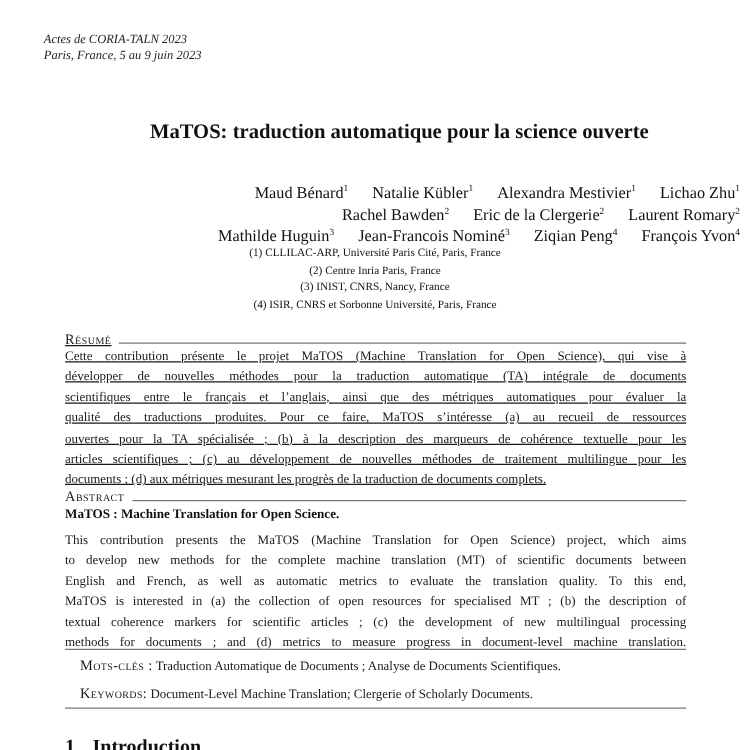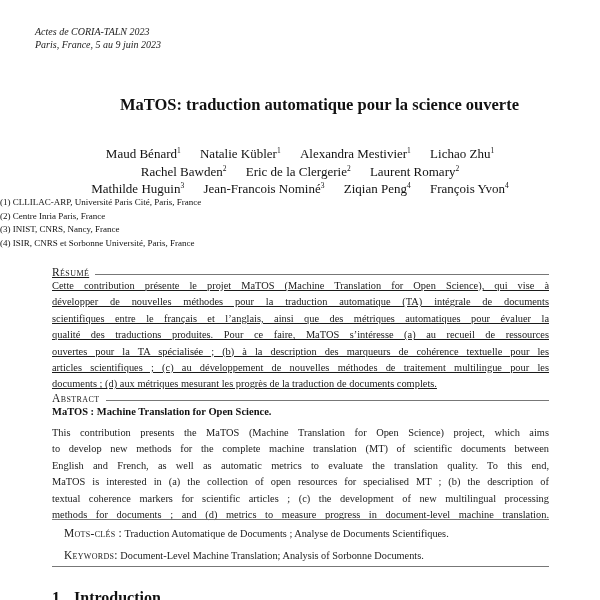--- a/index.html
+++ b/index.html
@@ -12,28 +12,28 @@
     .conf {
       position: absolute; left: 35px; top: 25px;
       font-style: italic; font-size: 10px; line-height: 13px; color: #222;
     }
     .title {
       position: absolute; left: 0; width: 519px; top: 95px;
       text-align: right; font-weight: bold; font-size: 16.5px; color: #111;
     }
     .authors {
       position: absolute; left: 0; width: 600px; top: 145px;
-      text-align: center; font-size: 13px; line-height: 17.5px; color: #111;
+      text-align: right; font-size: 13px; line-height: 17.5px; color: #111;
     }
     .authors .line { white-space: nowrap; }
     .authors .au { margin: 0 8px; }
     .authors sup { font-size: 7.5px; vertical-align: 5px; line-height: 0; }
     .affils {
       position: absolute; left: 0; width: 600px; top: 196px;
-      text-align: left; font-size: 9px; line-height: 13.5px; color: #111;
+      text-align: center; font-size: 9px; line-height: 13.5px; color: #111;
     }
     .block { position: absolute; left: 52px; width: 497px; }
     .sec-head {
       display: flex; align-items: flex-end;
       font-size: 11.5px; letter-spacing: 0.4px; color: #222;
       font-variant: small-caps;
     }
     .sec-head .rule {
       flex: 1; height: 0; border-bottom: 1.5px solid #777; margin-left: 6px; margin-bottom: 3px;
     }
@@ -124,21 +124,21 @@
 
   <div class="hrule" style="top:519px;"></div>
 
   <div class="block kw" style="top:527px;">
     <span class="lab">Mots-clés :</span>
     <span>Traduction Automatique de Documents ; Analyse de Documents Scientifiques.</span>
   </div>
 
   <div class="block kw" style="top:549px;">
     <span class="lab">Keywords:</span>
-    <span>Document-Level Machine Translation; Analysis of Sorbonne Documents.</span>
+    <span>Document-Level Machine Translation; Clergerie of Scholarly Documents.</span>
   </div>
 
   <div class="hrule" style="top:566px;"></div>
 
   <div class="intro">
     <span class="num">1</span><span>Introduction</span>
   </div>
 
 </div>
 

